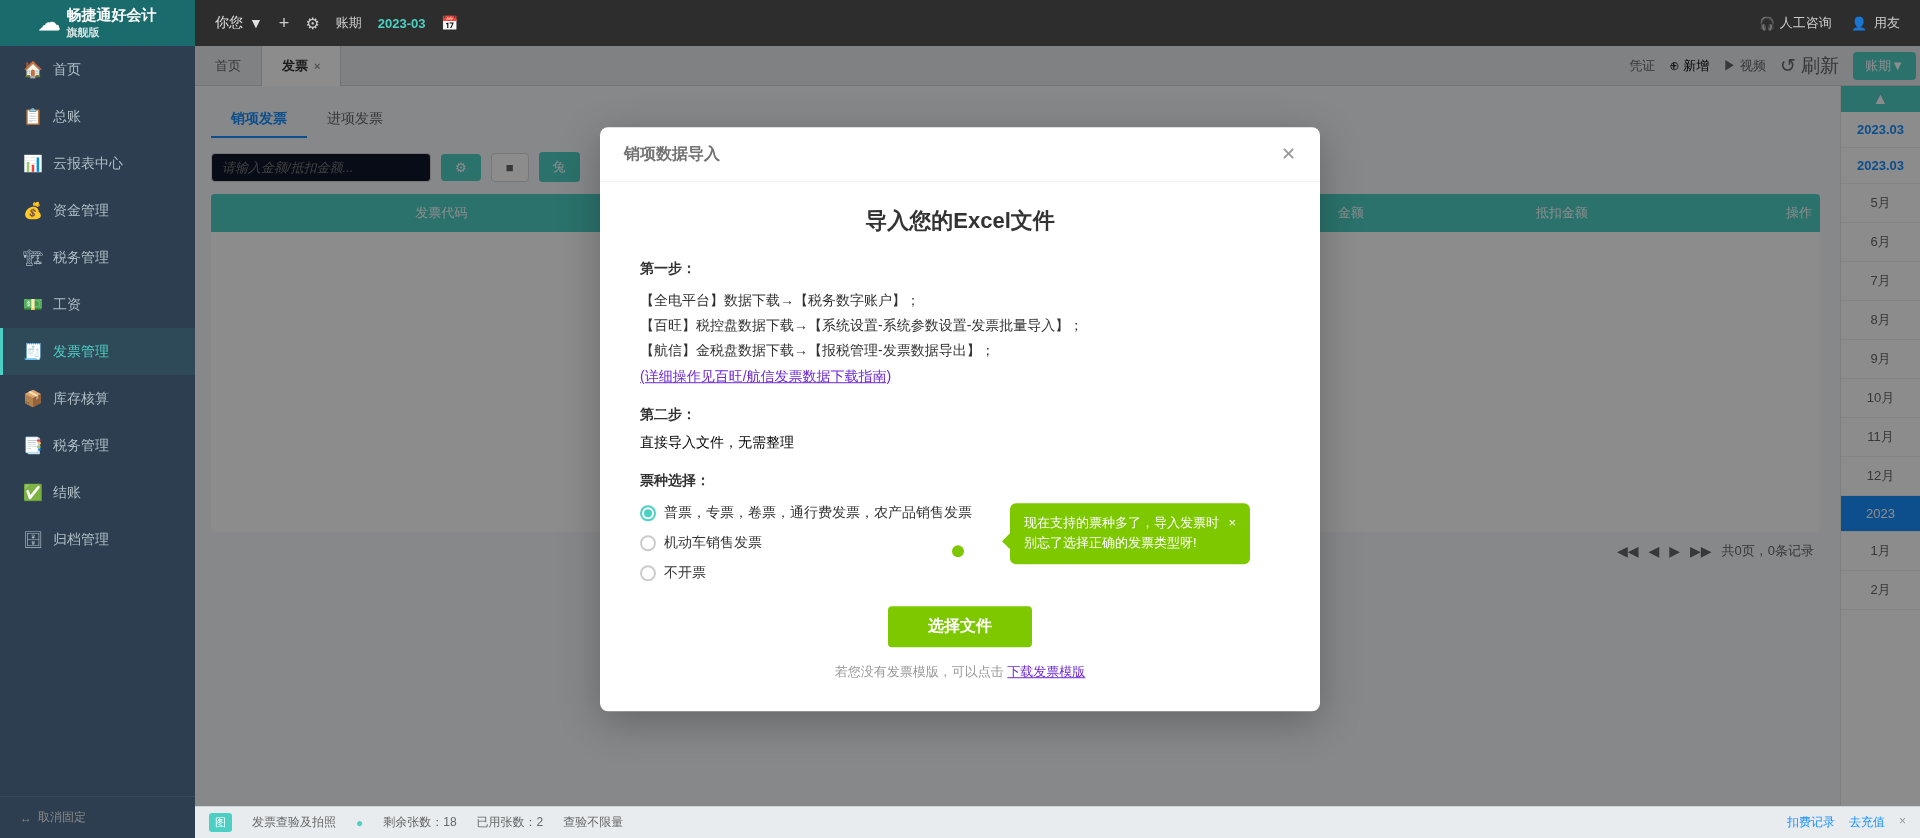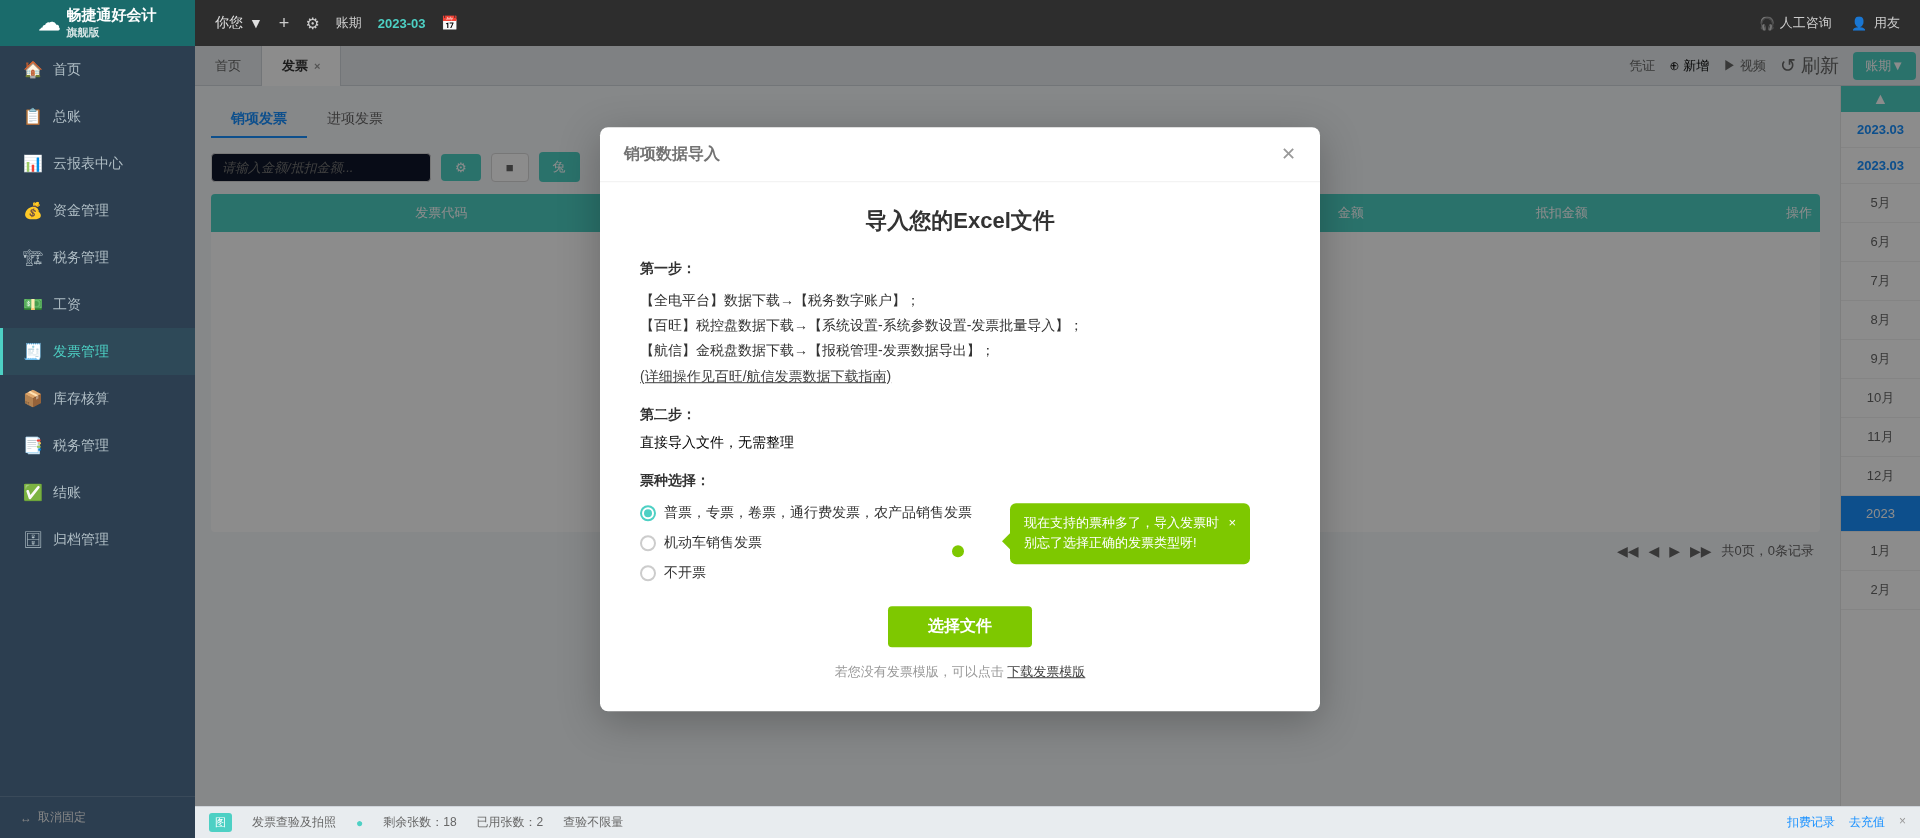--- a/index.html
+++ b/index.html
@@ -140,21 +140,21 @@
     .modal-body { padding: 24px 40px 30px; }
     .modal-main-title {
       text-align: center; font-size: 22px; font-weight: bold; color: #333; margin-bottom: 24px;
     }
 
     .step { margin-bottom: 20px; }
     .step-row { display: flex; gap: 10px; flex-direction: column; }
     .step-label { color: #333; font-size: 14px; white-space: nowrap; font-weight: bold; }
     .step-content { flex: 1; }
     .step-line { font-size: 14px; color: #333; line-height: 1.8; }
-    .step-link { color: #404040; text-decoration: underline; cursor: pointer; }
+    .step-link { color: #6d28d9; text-decoration: underline; cursor: pointer; }
 
     .radio-group { display: flex; flex-direction: column; gap: 12px; margin-top: 4px; position: relative; }
     .radio-item { display: flex; align-items: center; gap: 8px; font-size: 14px; color: #333; }
     .radio-circle {
       width: 16px; height: 16px; border-radius: 50%; border: 2px solid #ccc;
       display: flex; align-items: center; justify-content: center; flex-shrink: 0;
     }
     .radio-circle.checked { border-color: #4dd0c4; }
     .radio-dot { width: 8px; height: 8px; border-radius: 50%; background: #4dd0c4; }
 

